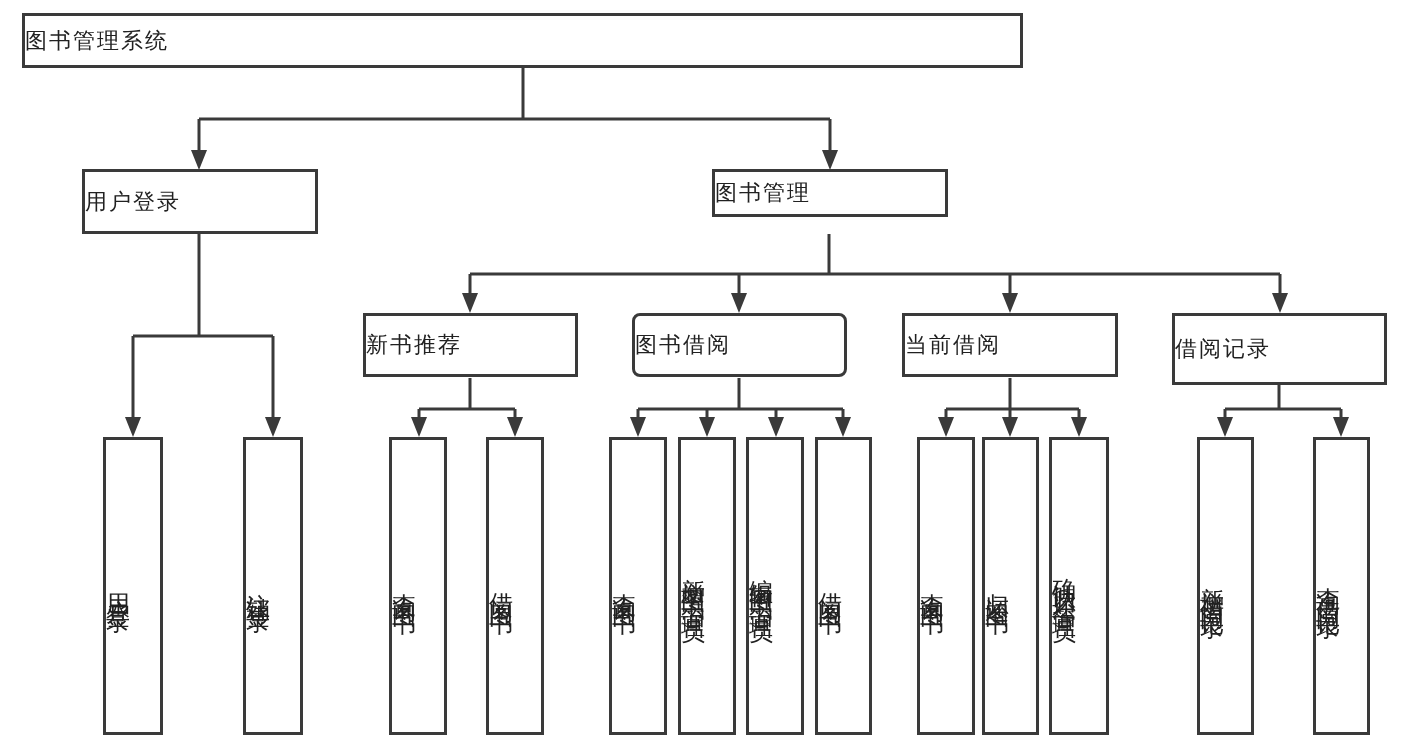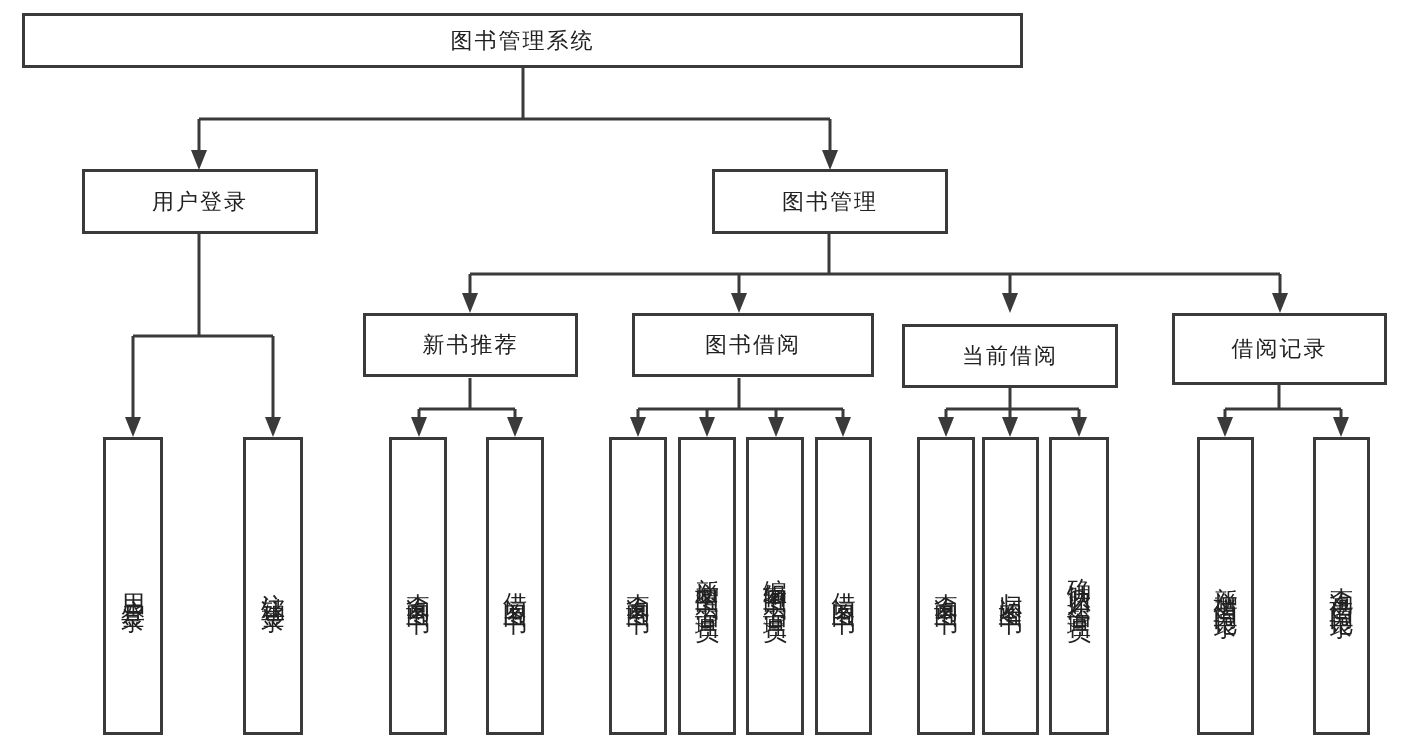--- a/index.html
+++ b/index.html
@@ -19,21 +19,21 @@
     overflow:hidden;
   }
   .wires{position:absolute;left:0;top:0;width:1405px;height:747px;}
   .node{
     position:absolute;
     box-sizing:border-box;
     background:var(--node-fill);
     border:3px solid var(--line);
     display:flex;
     align-items:center;
-    justify-content:center;
+    justify-content:flex-start;
     color:var(--text);
   }
   .node .h{
     font-size:22px;
     letter-spacing:2px;
     white-space:nowrap;
   }
   .leaf .v{
     writing-mode:vertical-rl;
     text-orientation:mixed;
@@ -105,31 +105,31 @@
     </g>
   </svg>
 
   <div class="node" style="left:22px;top:13px;width:1001px;height:55px;">
     <span class="h">图书管理系统</span>
   </div>
 
   <div class="node" style="left:82px;top:169px;width:236px;height:65px;">
     <span class="h">用户登录</span>
   </div>
-  <div class="node" style="left:712px;top:169px;width:236px;height:65px;">
+  <div class="node" style="left:712px;top:169px;width:236px;height:48px;">
     <span class="h">图书管理</span>
   </div>
 
   <div class="node" style="left:363px;top:313px;width:215px;height:64px;">
     <span class="h">新书推荐</span>
   </div>
-  <div class="node" style="left:632px;top:313px;width:242px;height:64px;">
+  <div class="node" style="left:632px;top:313px;width:215px;height:64px;border-radius:8px;">
     <span class="h">图书借阅</span>
   </div>
-  <div class="node" style="left:902px;top:313px;width:216px;height:64px;margin-top:11px;">
+  <div class="node" style="left:902px;top:313px;width:216px;height:64px;">
     <span class="h">当前借阅</span>
   </div>
   <div class="node" style="left:1172px;top:313px;width:215px;height:72px;">
     <span class="h">借阅记录</span>
   </div>
 
   <div class="node leaf" style="left:103px;top:437px;width:60px;height:298px;">
     <span class="v">用户登录</span>
   </div>
   <div class="node leaf" style="left:243px;top:437px;width:60px;height:298px;">

